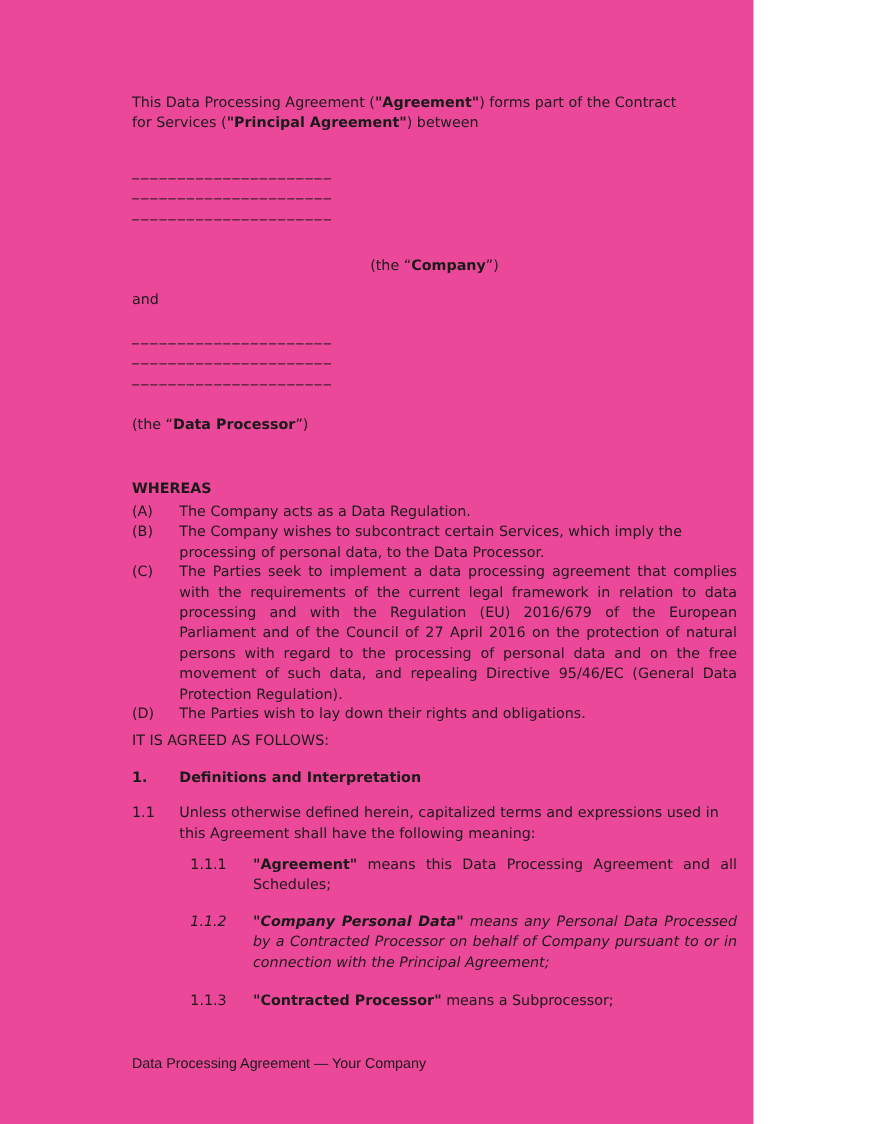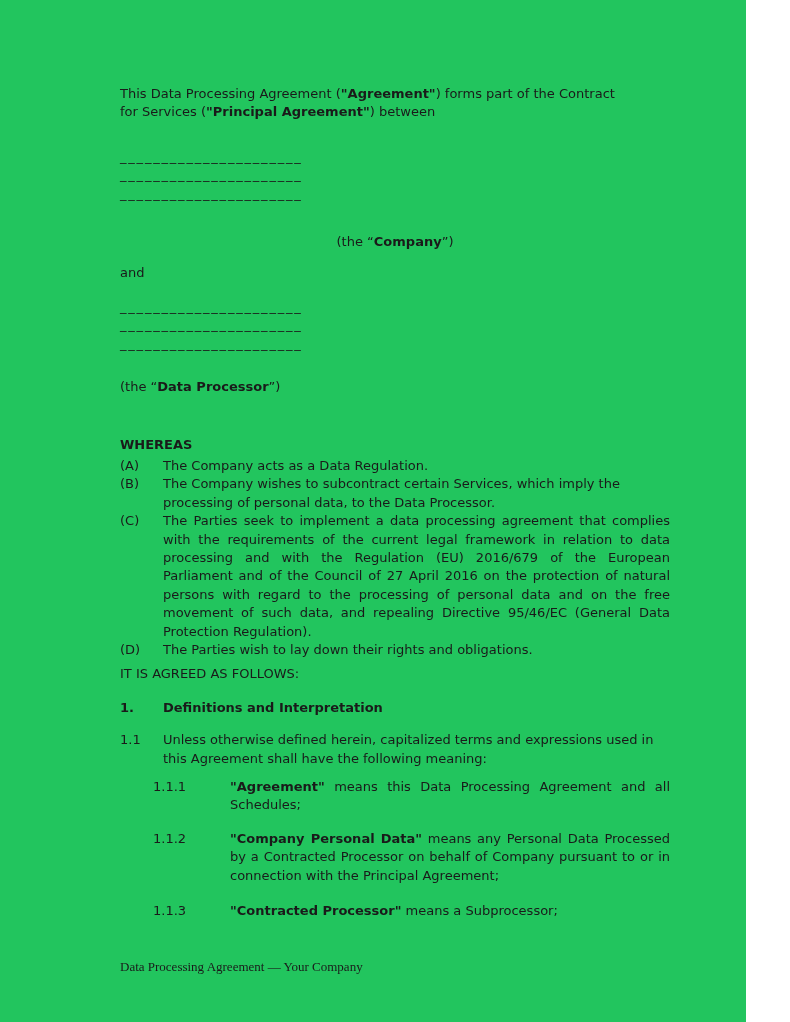--- a/index.html
+++ b/index.html
@@ -2,28 +2,29 @@
 <html><head>
 <meta charset="utf-8">
 <style>
   html, body {
     margin: 0;
     padding: 0;
     background: #ffffff;
   }
   .page {
     position: relative;
-    width: 746px;
+    width: 669px;
     height: 1022px;
-    background: #22c55e;
+    background: #ec4899;
     overflow: hidden;
     font-family: "DejaVu Sans", sans-serif;
     font-size: 13px;
     line-height: 18.4px;
     color: #1a1a1a;
+    padding-left: 16px;
   }
   .content {
     position: absolute;
     left: 120px;
     top: 85px;
     width: 550px;
   }
   .para { margin: 0; }
   b { font-weight: bold; }
   .bold { font-weight: bold; }
@@ -39,41 +40,41 @@
     position: absolute;
     left: 0;
     top: 0;
   }
   .def {
     position: relative;
     padding-left: 110px;
   }
   .def .marker {
     position: absolute;
-    left: 33px;
+    left: 53px;
     top: 0;
   }
   .jt { text-align: justify; }
 
   .mb2  { margin-bottom: 2px; margin-top: 40px; }
   .mb6  { margin-bottom: 6px; }
   .mb10 { margin-bottom: 10px; }
   .mb13 { margin-bottom: 13px; text-align: center; }
   .mb14 { margin-bottom: 14px; }
   .mb15 { margin-bottom: 15px; }
-  .mb17 { margin-bottom: 17px; }
+  .mb17 { margin-bottom: 17px; font-style: italic; }
   .mb25 { margin-bottom: 25px; }
   .mb26 { margin-bottom: 26px; }
   .mb30 { margin-bottom: 30px; }
 
   .footer {
     position: absolute;
     left: 120px;
     top: 959px;
-    font-family: Liberation Serif, serif;
+    font-family: Liberation Sans, sans-serif;
     font-size: 13px;
     line-height: normal;
     color: #1a1a1a;
   }
 </style>
 </head>
 <body>
 
 <div class="page">
   <div class="content">

